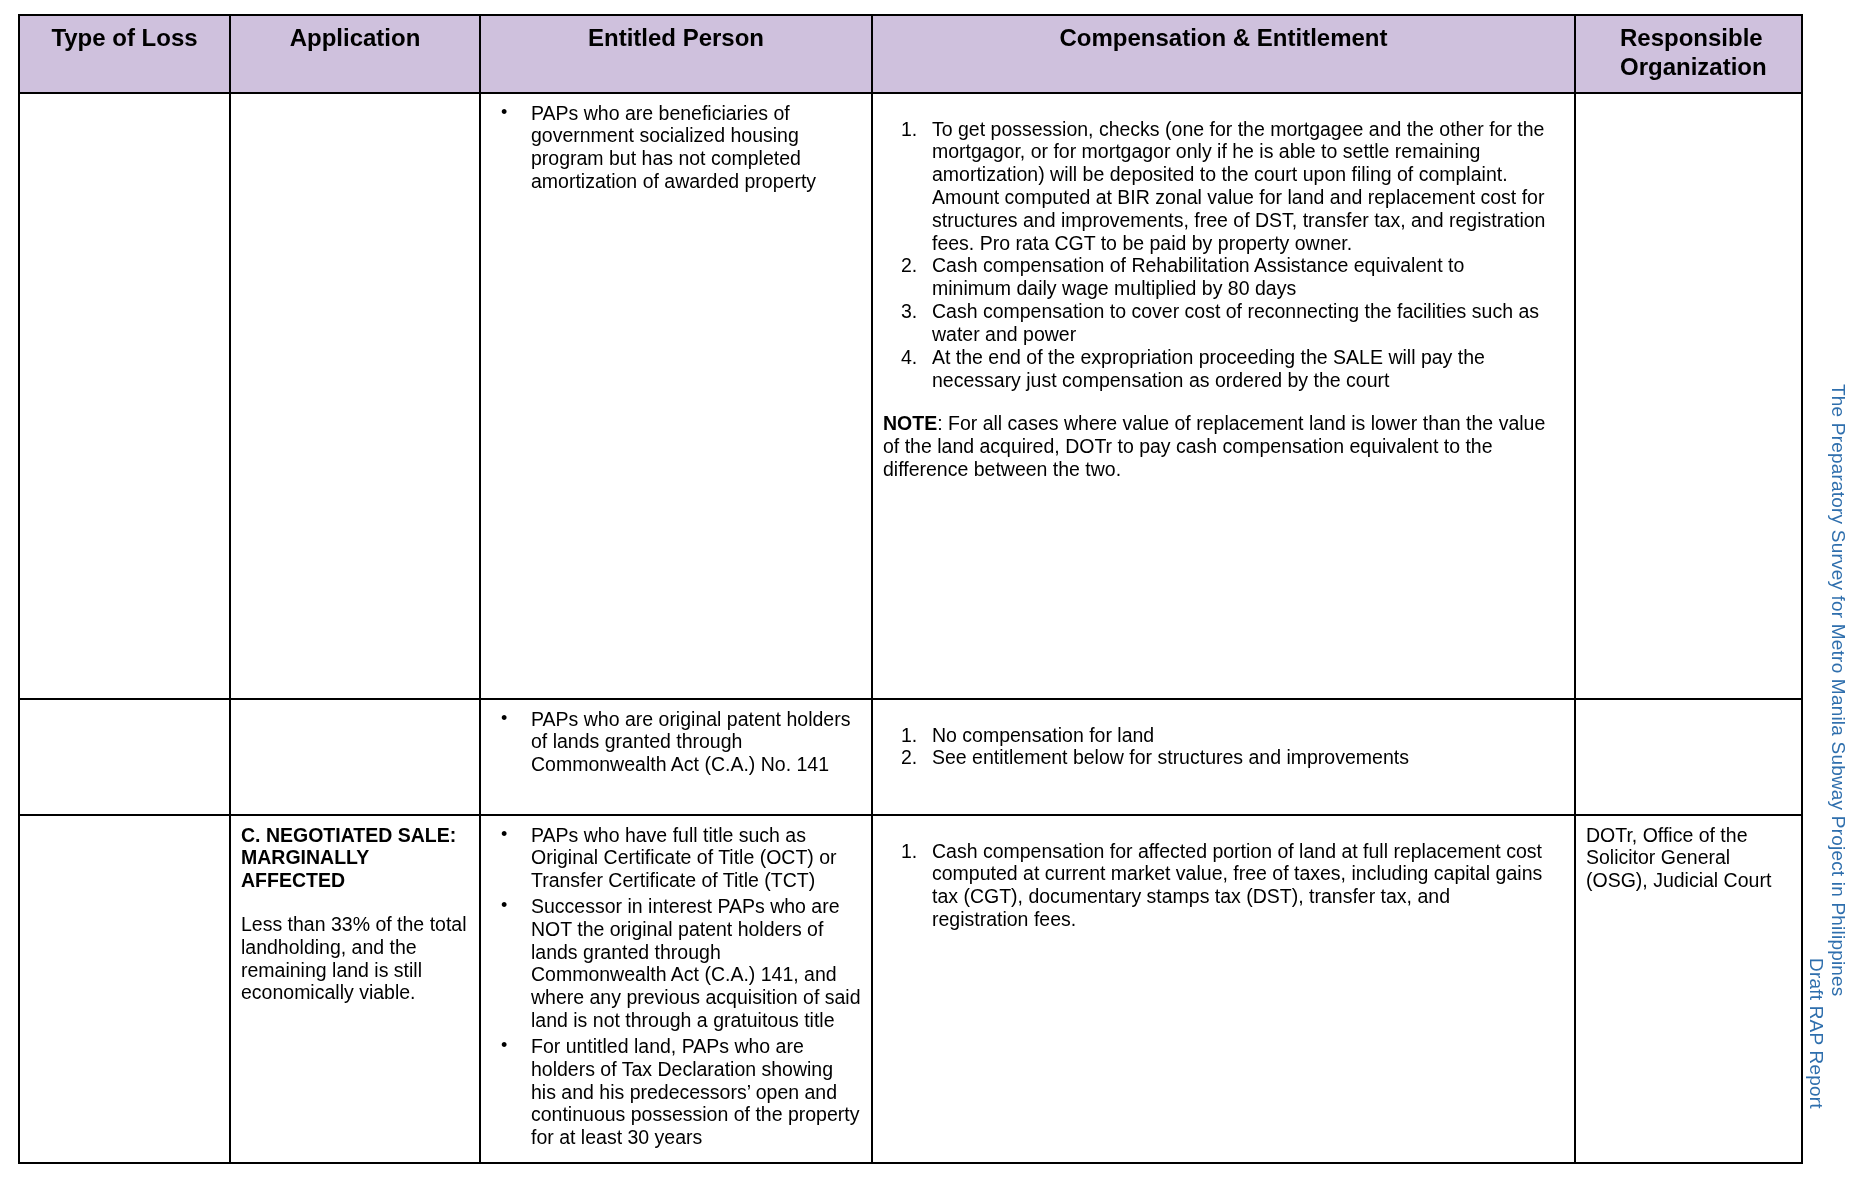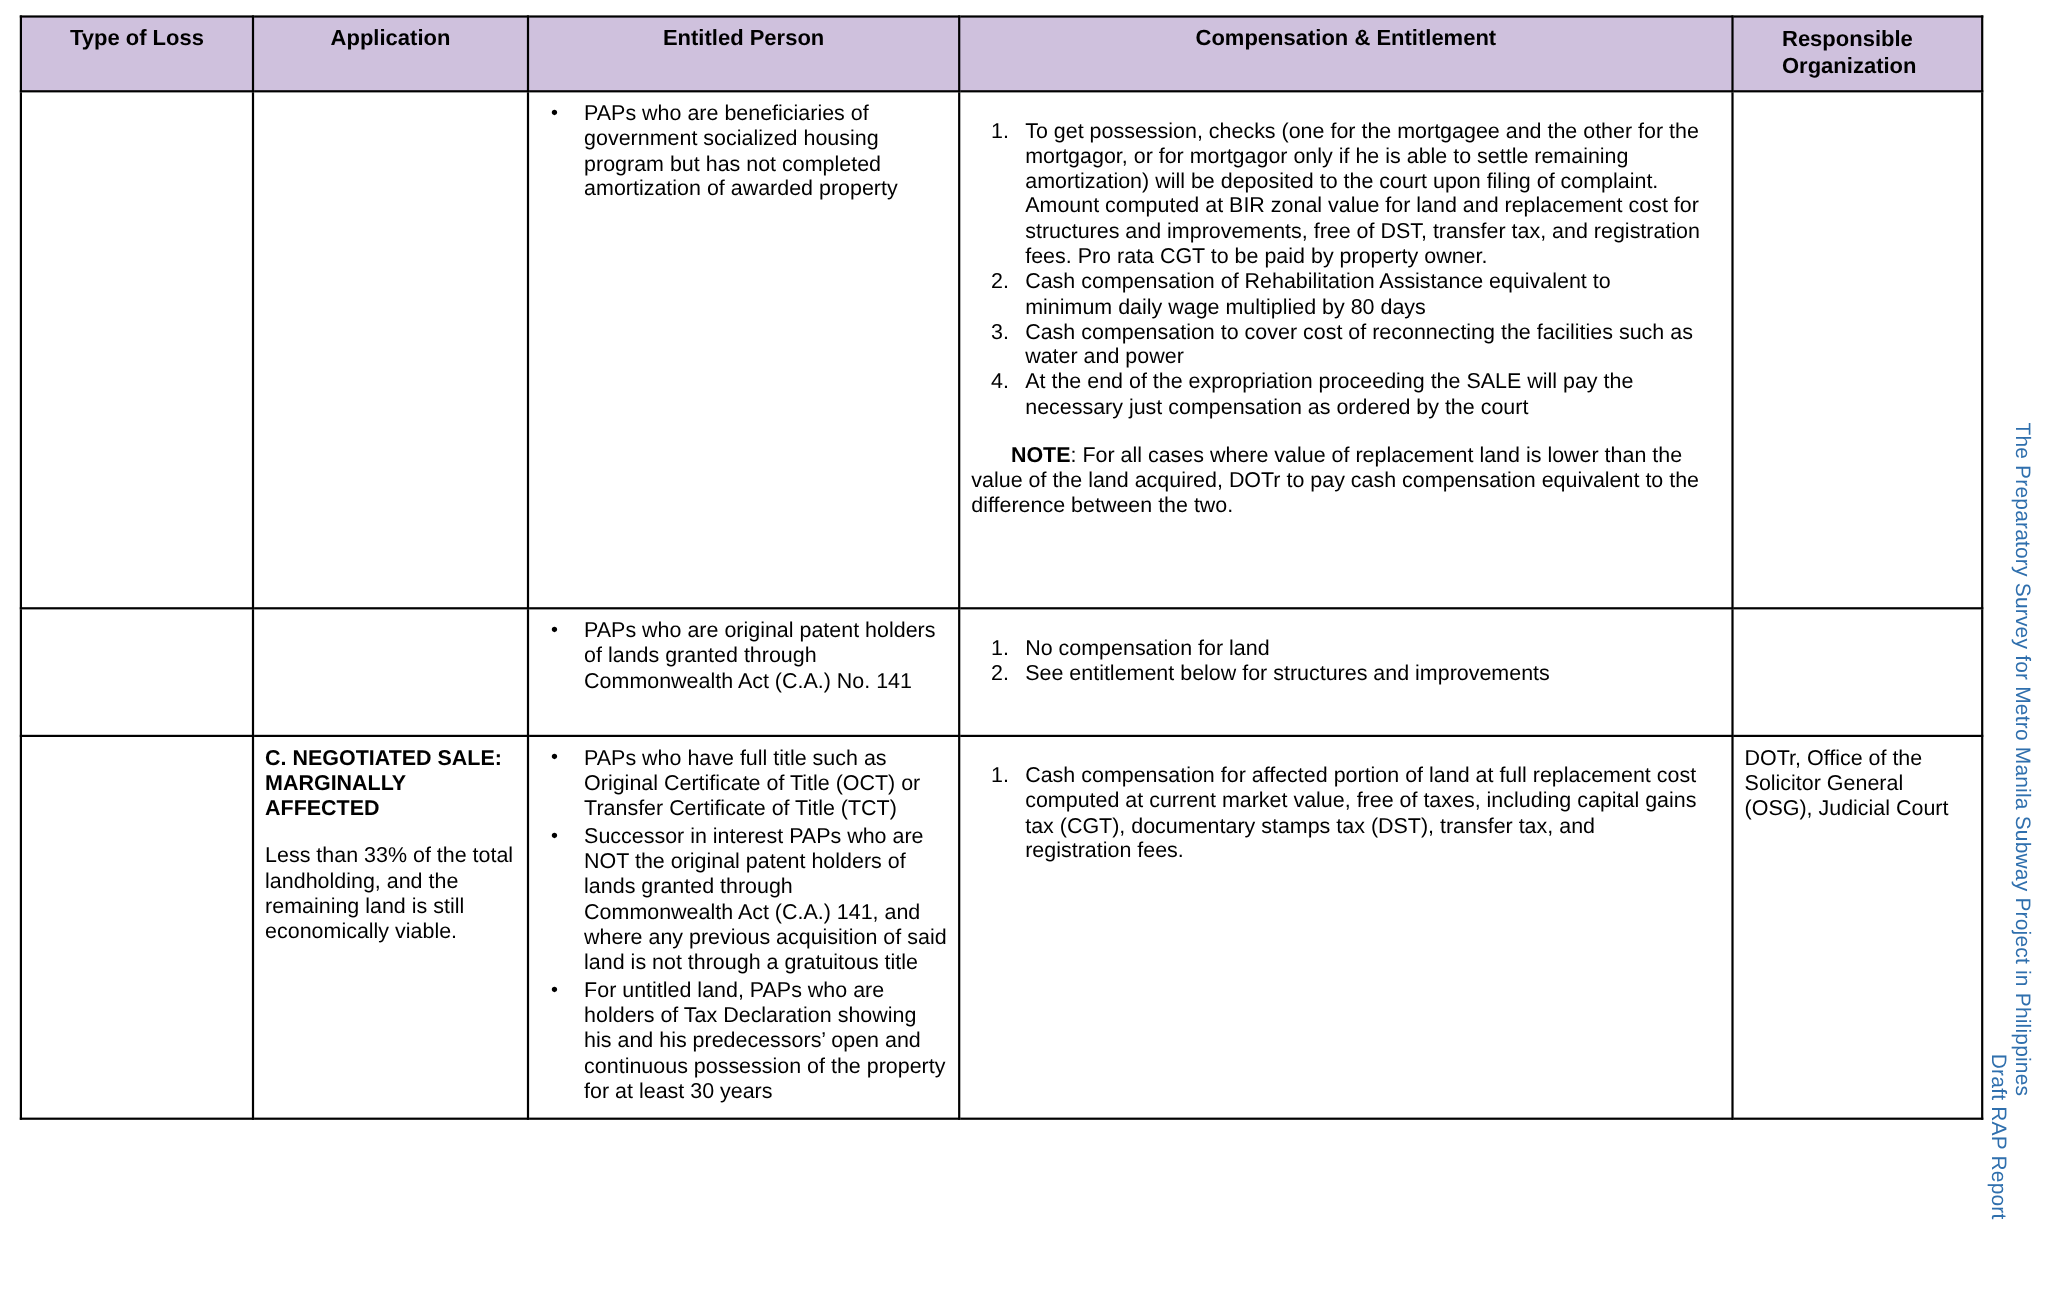--- a/index.html
+++ b/index.html
@@ -40,21 +40,21 @@
     vertical-align: top;
     padding: 8px 10px 10px 10px;
     box-sizing: border-box;
   }
 
   thead th {
     background: #cfc1dd;
     text-align: center;
     vertical-align: middle;
     font-weight: bold;
-    font-size: 20px;
+    font-size: 24px;
     height: 62px;
     padding: 6px 8px;
   }
   thead th.resp-head {
     text-align: left;
     vertical-align: middle;
     line-height: 1.2;
     padding-left: 44px;
   }
 
@@ -102,41 +102,40 @@
     position: absolute;
     left: 2px;
     top: 0;
   }
 
   .note-block {
     margin-top: 21px;
   }
   .note-block .note-label {
     font-weight: bold;
-    margin-left: 36px;
   }
 
   .app-title {
     font-weight: bold;
     margin: 0 0 21px 0;
     line-height: 1.17;
   }
   .app-desc {
     margin: 0;
     line-height: 1.17;
   }
 
   .resp-cell {
     line-height: 1.17;
   }
 
   .cell-pad-comp { padding-top: 8px; padding-left: 12px; }
   .cell-pad-ent  { padding-top: 8px; }
 
-  .row-tall  { height: 470px; }
+  .row-tall  { height: 606px; }
   .row-mid   { height: 116px; }
   .row-last  { height: 288px; }
 
   
   .side-text {
     position: absolute;
     right: 0px;
     top: 0px;
     width: 70px;
     height: 1185px;

